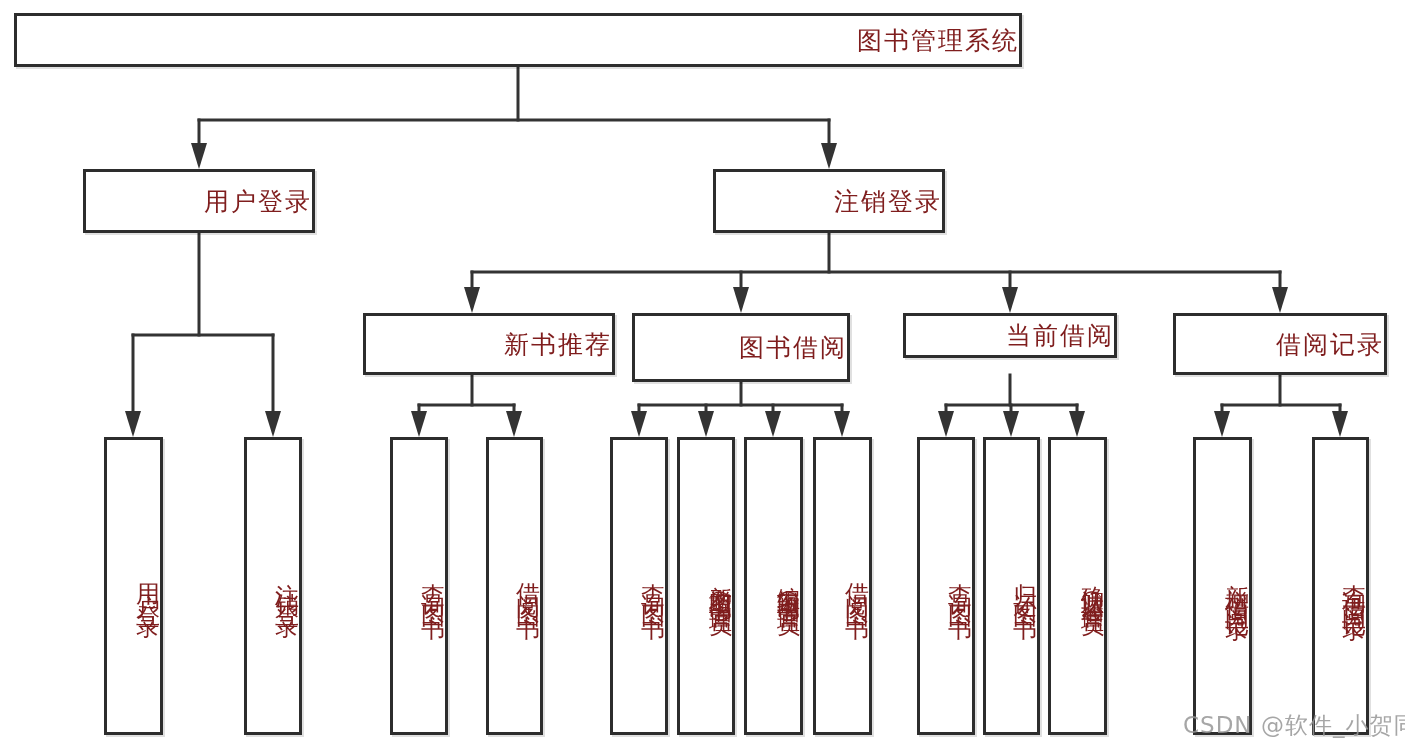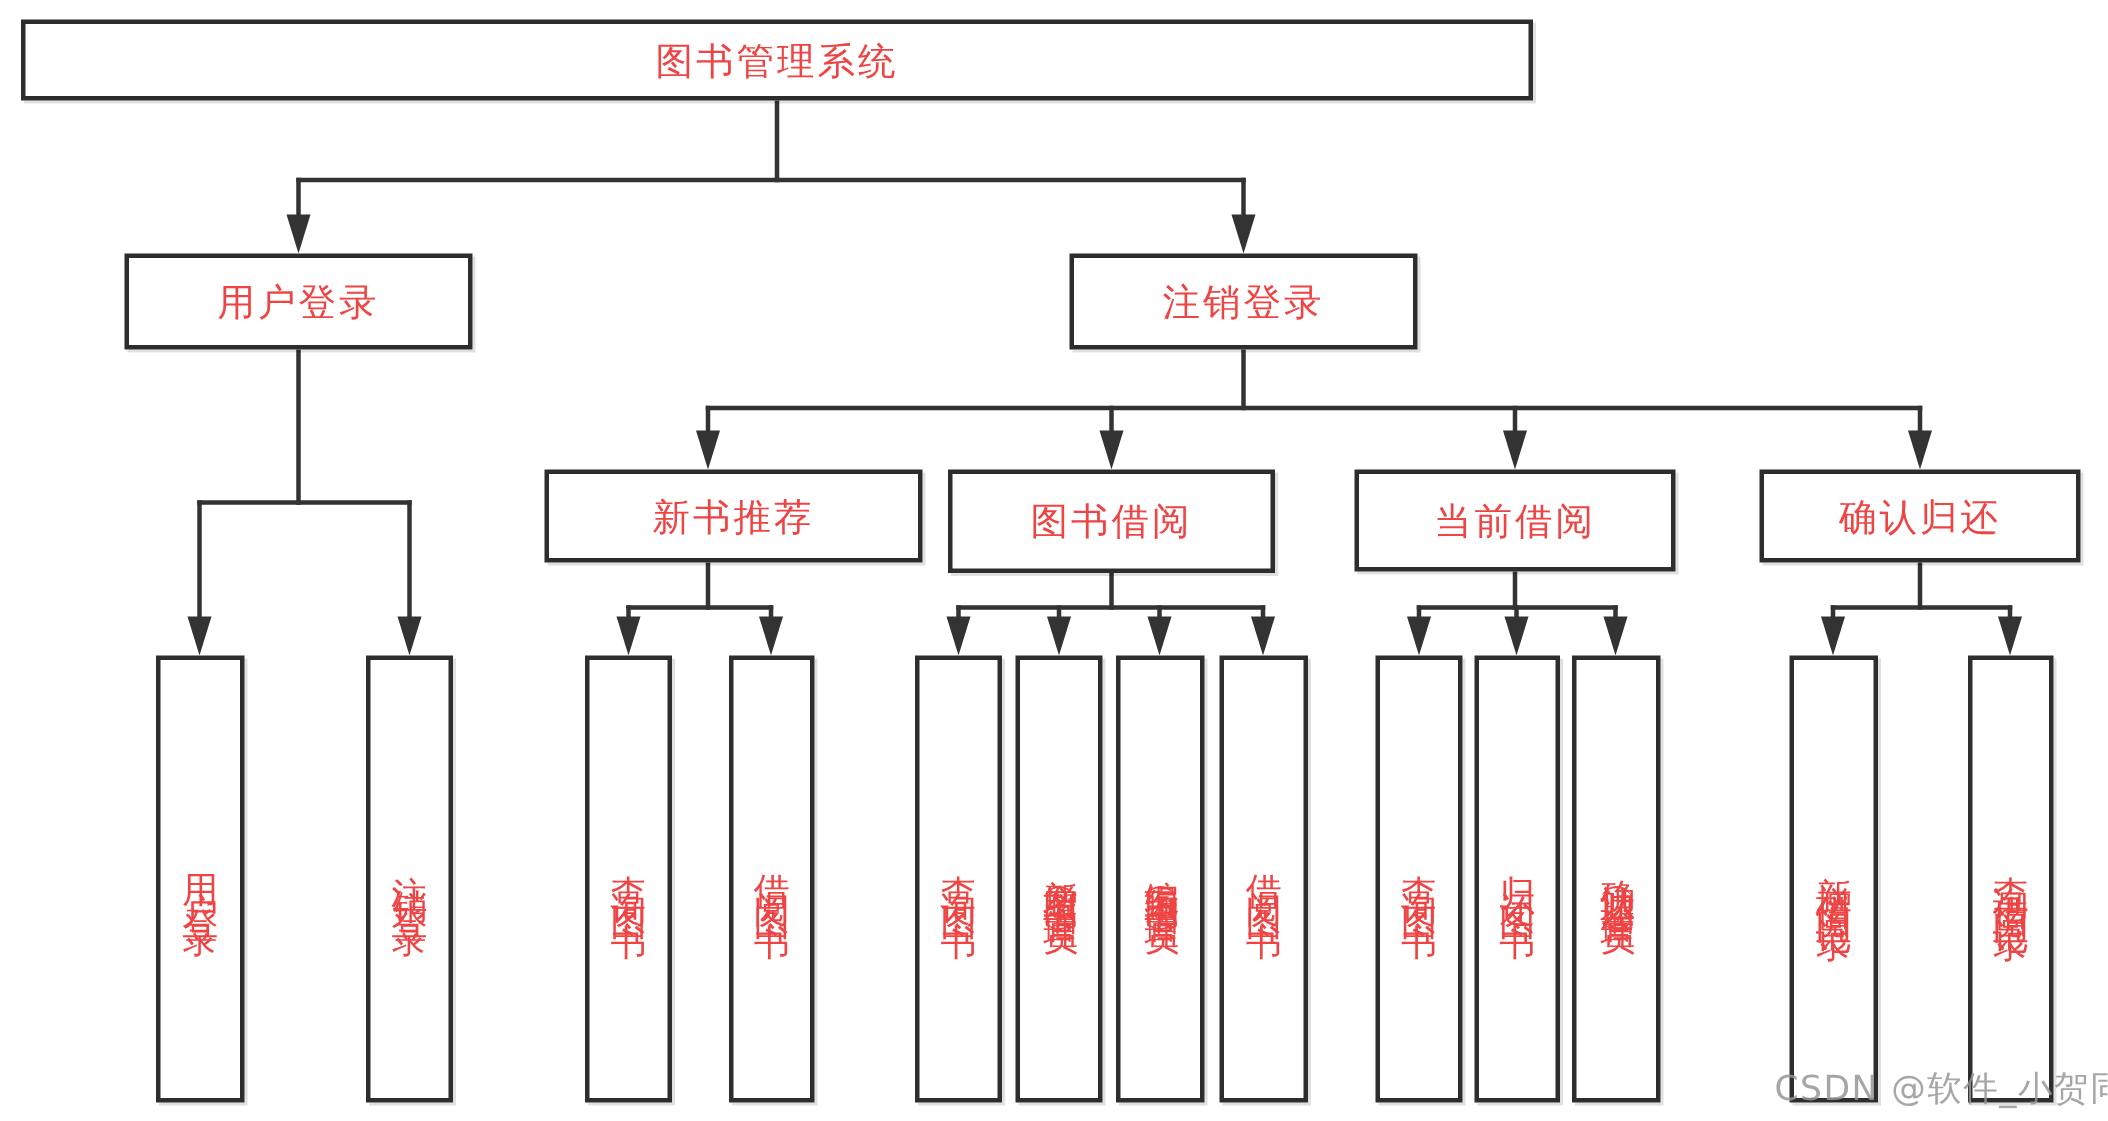--- a/index.html
+++ b/index.html
@@ -5,22 +5,22 @@
   html, body { margin: 0; padding: 0; background: #ffffff; }
   body {
     width: 1405px; height: 747px; position: relative; overflow: hidden;
     font-family: "DejaVu Sans", "Liberation Sans", sans-serif;
   }
   #stage { position: absolute; left: 0; top: 0; width: 1405px; height: 747px; }
   svg.conn { position: absolute; left: 0; top: 0; z-index: 1; }
   .box {
     position: absolute; box-sizing: border-box; z-index: 2;
     background: #ffffff; border: 3px solid #2d2d2d;
-    display: flex; align-items: center; justify-content: center;
-    color: #ef4444;
+    display: flex; align-items: center; justify-content: flex-end;
+    color: #7f1d1d;
     box-shadow: 2px 2px 0 rgba(0,0,0,0.12);
   }
   .hbox { font-size: 25px; letter-spacing: 2px; }
   .hbox span { white-space: nowrap; }
   .vbox span {
     writing-mode: vertical-rl;
     font-size: 24px; letter-spacing: 11px; line-height: 1;
     white-space: nowrap;
   }
   .vbox.med span { letter-spacing: 7px; }
@@ -101,25 +101,25 @@
   <div class="box hbox" style="left:713px; top:169px; width:232px; height:64px;">
     <span>注销登录</span>
   </div>
 
   <div class="box hbox" style="left:363px; top:313px; width:252px; height:62px;">
     <span>新书推荐</span>
   </div>
   <div class="box hbox" style="left:632px; top:313px; width:218px; height:69px;">
     <span>图书借阅</span>
   </div>
-  <div class="box hbox" style="left:903px; top:313px; width:214px; height:68px;">
+  <div class="box hbox" style="left:903px; top:313px; width:214px; height:45px;">
     <span>当前借阅</span>
   </div>
   <div class="box hbox" style="left:1173px; top:313px; width:214px; height:62px;">
-    <span>确认归还</span>
+    <span>借阅记录</span>
   </div>
 
   <div class="box vbox" style="left:104px; top:437px; width:59px; height:298px;">
     <span>用户登录</span>
   </div>
   <div class="box vbox" style="left:244px; top:437px; width:58px; height:298px;">
     <span>注销登录</span>
   </div>
 
   <div class="box vbox" style="left:390px; top:437px; width:58px; height:298px;">

